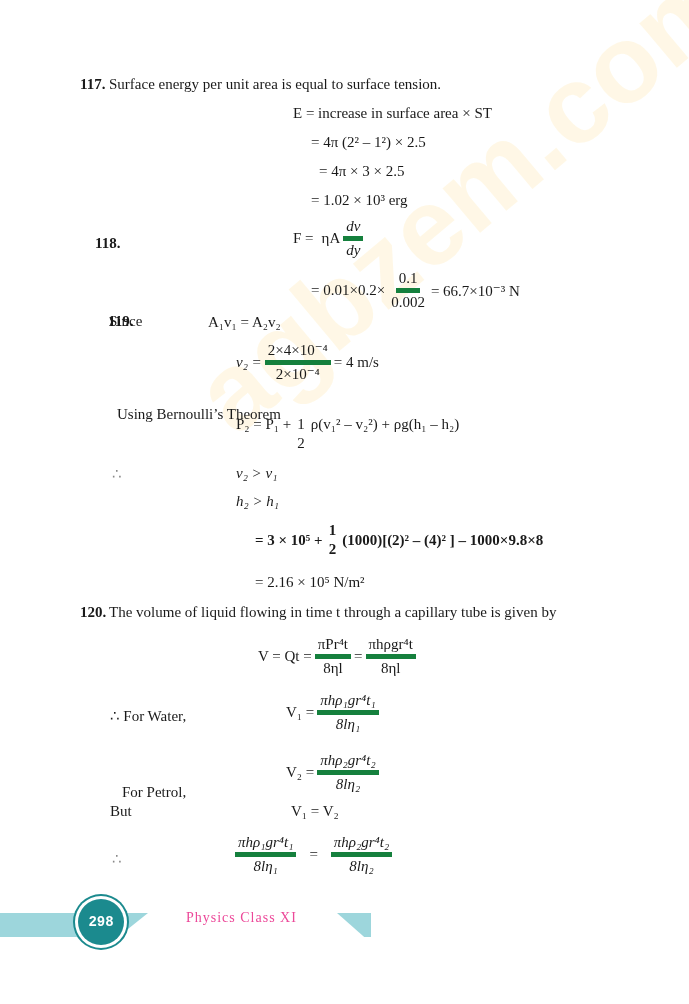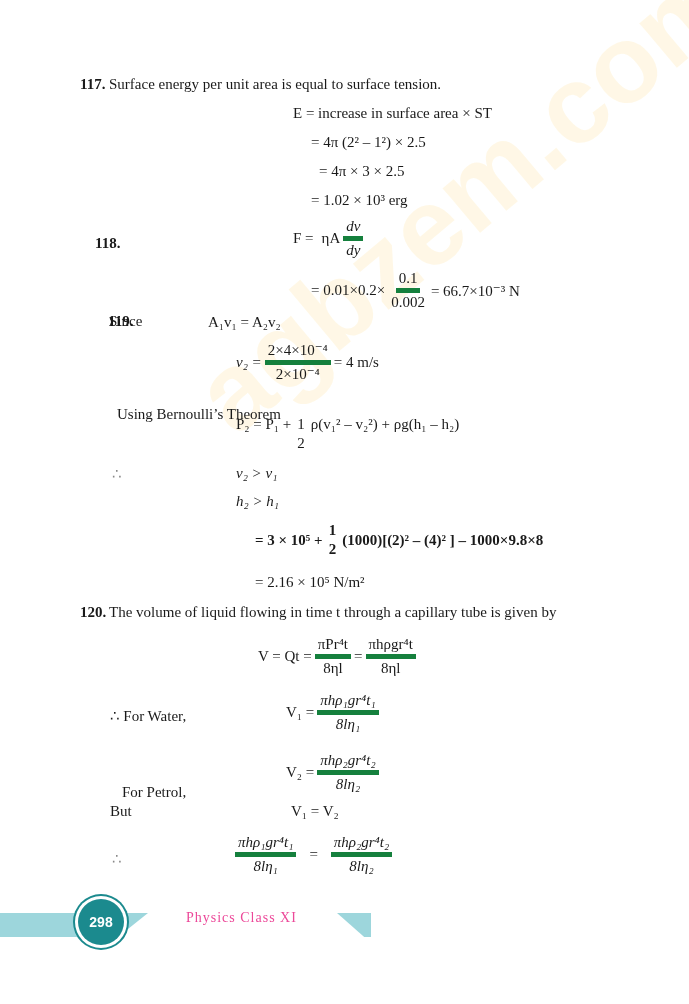--- a/index.html
+++ b/index.html
@@ -16,21 +16,21 @@
   .watermark { position:absolute; left:170px; top:360px; font-size:110px; font-weight:bold;
                color:#fff3d6; transform:rotate(-40deg); transform-origin:left top;
                font-family:"Liberation Sans",sans-serif; opacity:0.6; z-index:0; }
   .content { position:relative; z-index:1; }
   .footer-band-left { position:absolute; left:0; top:913px; width:125px; height:24px; background:#9dd6dc; }
   .footer-band-tri { position:absolute; left:118px; top:913px; width:0; height:0;
                      border-top:24px solid #9dd6dc; border-right:30px solid transparent; }
   .footer-circle { position:absolute; left:78px; top:899px; width:46px; height:46px; border-radius:50%;
                    background:#1b8a8e; box-shadow:0 0 0 3px #ffffff, 0 0 0 5px #1b8a8e;
                    display:flex; align-items:center; justify-content:center;
-                   color:#fff; font-family:Liberation Sans, sans-serif; font-weight:bold; font-size:14px; }
+                   color:#fff; font-family:Liberation Mono, monospace; font-weight:bold; font-size:14px; }
   .footer-title { position:absolute; left:186px; top:910px; font-size:14px; letter-spacing:1px;
                   font-family:"Liberation Serif",serif; color:#ec4899; }
   .footer-band-right { position:absolute; left:337px; top:913px; width:34px; height:24px;
                        background:#9dd6dc; clip-path:polygon(0 0,100% 0,100% 100%,80% 100%); }
 </style>
 </head>
 <body>
 
 <div class="watermark">agbzem.com</div>
 

